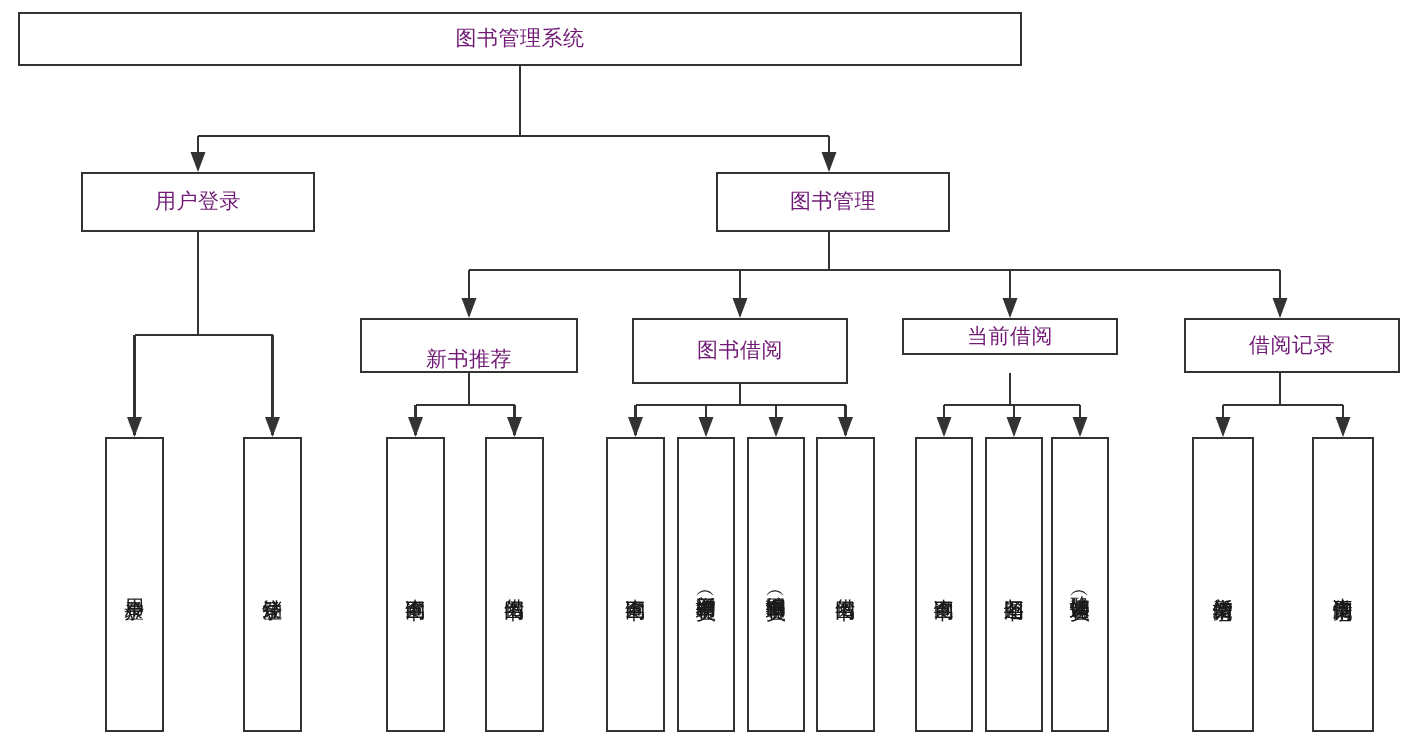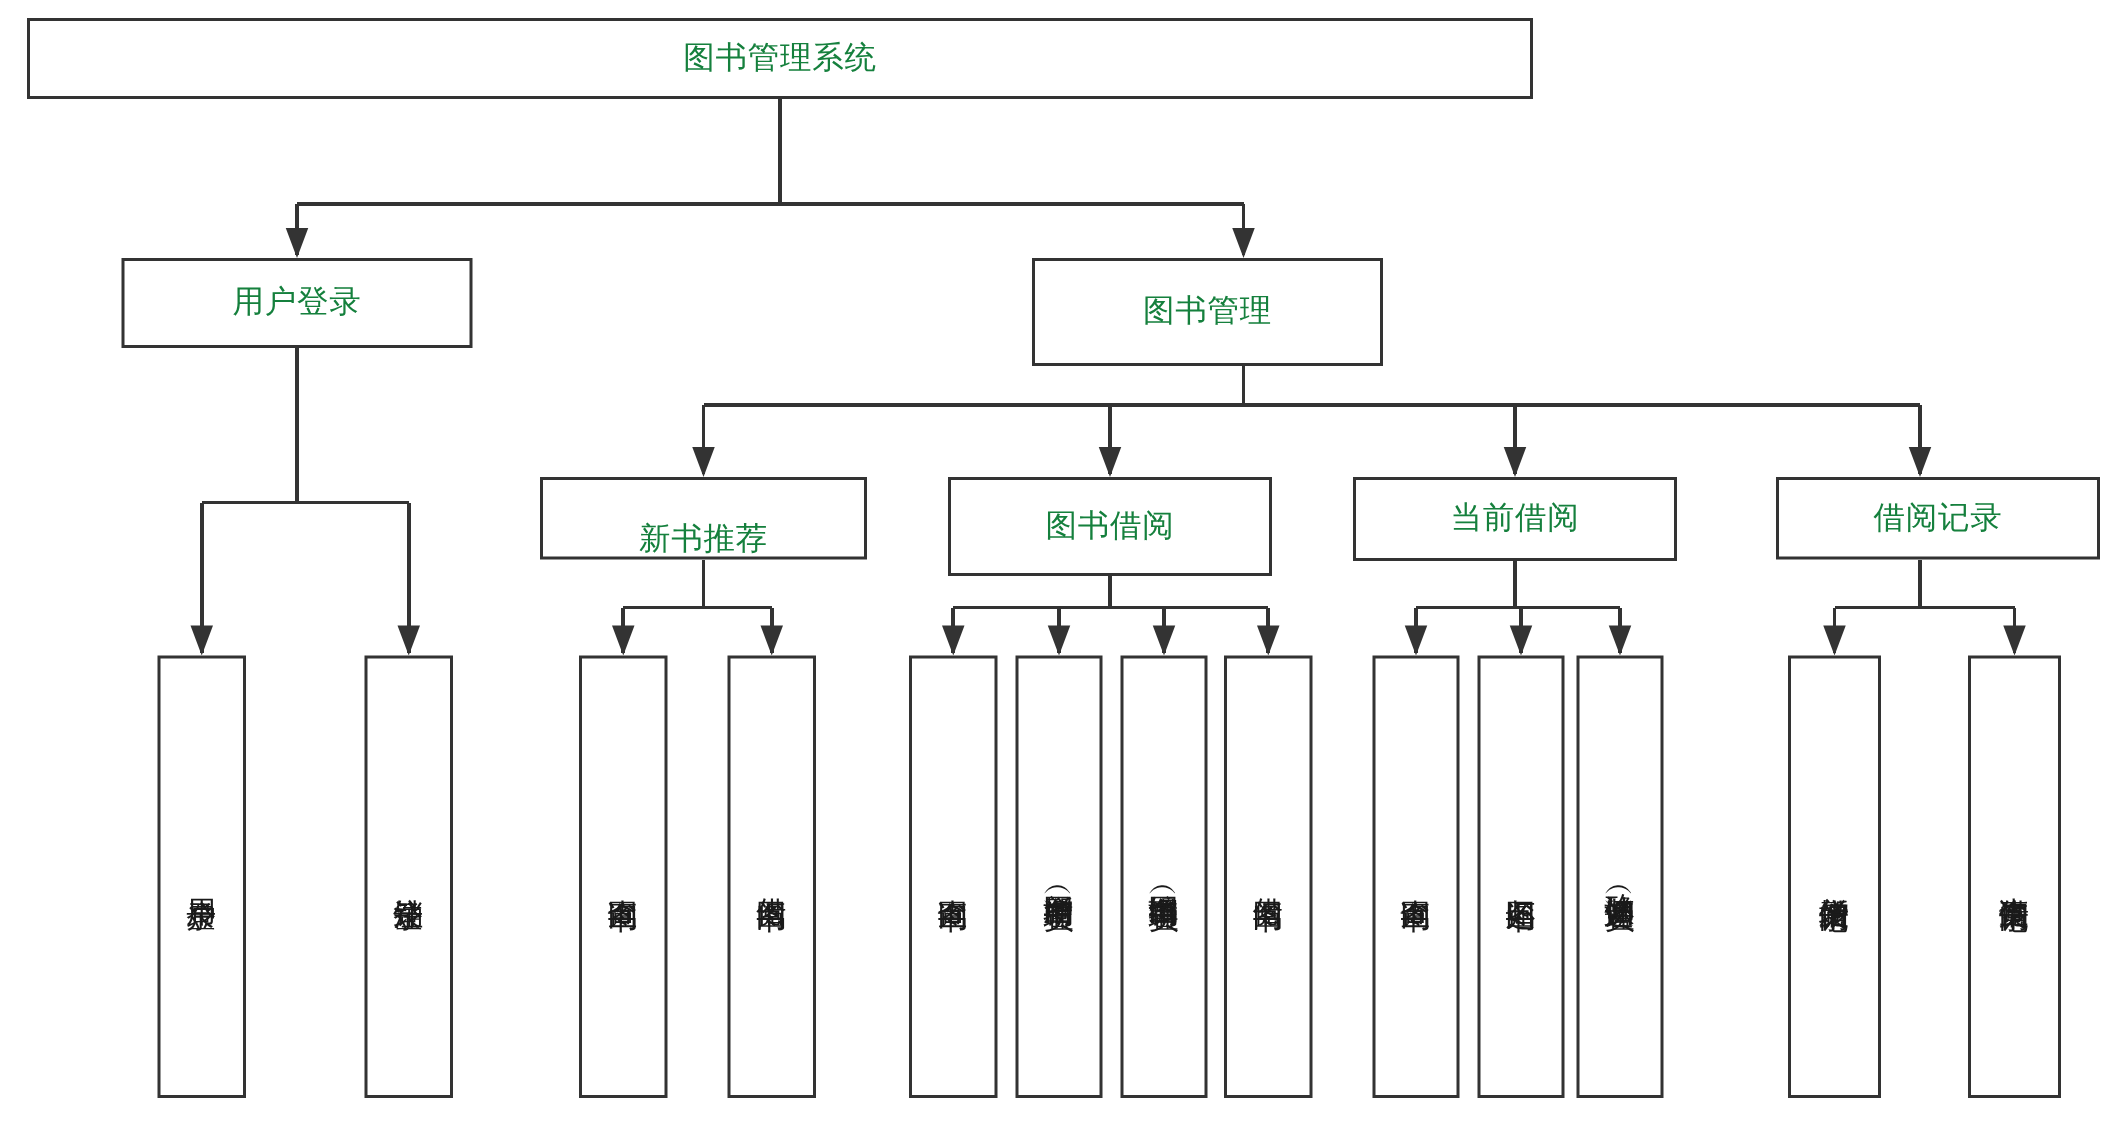--- a/index.html
+++ b/index.html
@@ -31,21 +31,21 @@
     box-sizing: border-box;
     border: 2px solid #333333;
     background: #ffffff;
     display: flex;
     align-items: center;
     justify-content: center;
     overflow: hidden;
   }
   .node-label-h {
     font-size: 21px;
-    color: #15803d;
+    color: #701a75;
     line-height: 1.1;
     white-space: nowrap;
     letter-spacing: 0.5px;
   }
   .node-label-v {
     font-size: 20px;
     color: #1a1a1a;
     writing-mode: vertical-rl;
     text-orientation: upright;
     line-height: 1.12;
@@ -122,30 +122,30 @@
       <path d="M 1335.5 417 L 1350.5 417 L 1343 437 Z" fill="#333333"></path>
     </svg>
 
   <div id="node-layer">
       <div class="node-box" style="left: 18px; top: 12px; width: 1004px; height: 54px;">
         <span class="node-label-h">图书管理系统</span>
       </div>
       <div class="node-box" style="left: 81px; top: 172px; width: 234px; height: 60px;">
         <span class="node-label-h">用户登录</span>
       </div>
-      <div class="node-box" style="left: 688px; top: 172px; width: 234px; height: 72px;">
+      <div class="node-box" style="left: 716px; top: 172px; width: 234px; height: 60px;">
         <span class="node-label-h">图书管理</span>
       </div>
       <div class="node-box" style="left: 360px; top: 318px; width: 218px; height: 55px; align-items: flex-end;">
         <span class="node-label-h">新书推荐</span>
       </div>
       <div class="node-box" style="left: 632px; top: 318px; width: 216px; height: 66px;">
         <span class="node-label-h">图书借阅</span>
       </div>
-      <div class="node-box" style="left: 902px; top: 318px; width: 216px; height: 56px;">
+      <div class="node-box" style="left: 902px; top: 318px; width: 216px; height: 37px;">
         <span class="node-label-h">当前借阅</span>
       </div>
       <div class="node-box" style="left: 1184px; top: 318px; width: 216px; height: 55px;">
         <span class="node-label-h">借阅记录</span>
       </div>
       <div class="node-box" style="left: 105px; top: 437px; width: 59px; height: 295px;">
         <span class="node-label-v">用户登录</span>
       </div>
       <div class="node-box" style="left: 243px; top: 437px; width: 59px; height: 295px;">
         <span class="node-label-v">注销登录</span>

